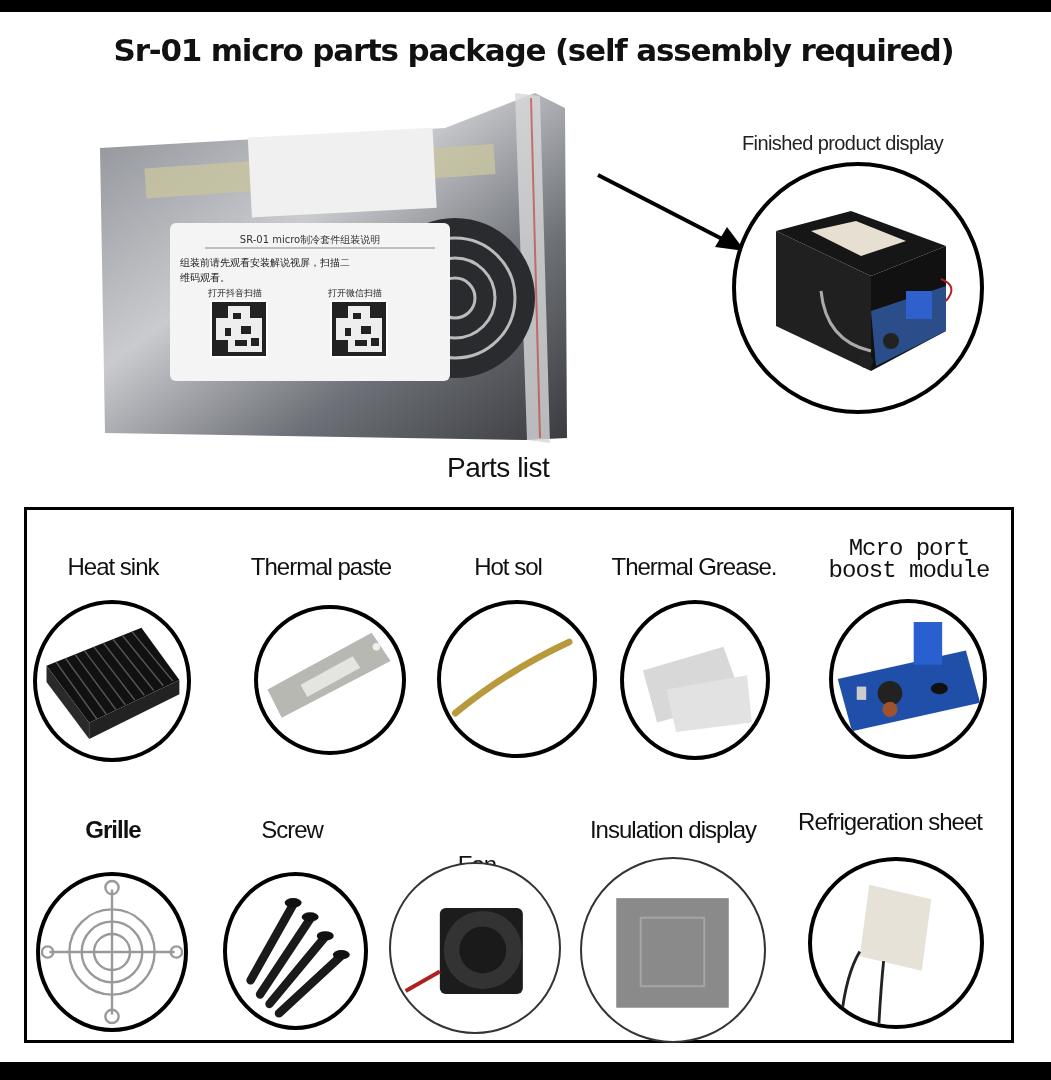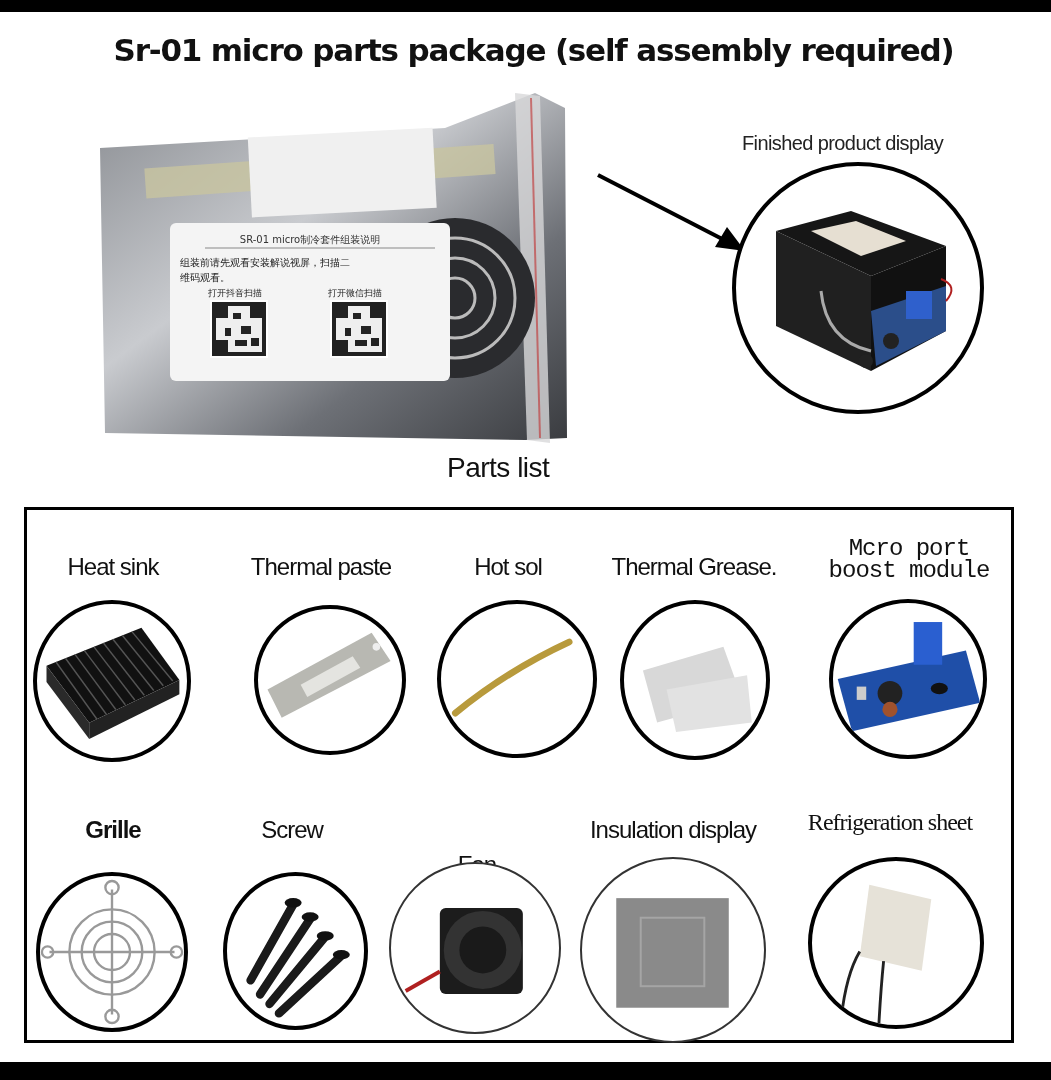--- a/index.html
+++ b/index.html
@@ -162,21 +162,21 @@
     <circle cx="60" cy="112" r="8" fill="#a0522d"></circle>
     <ellipse cx="112" cy="90" rx="9" ry="6" fill="#111"></ellipse>
     <rect x="25" y="88" width="10" height="14" fill="#ccc"></rect>
   </svg>
 </div>
 
 <div class="item-label" style="left:113px; top:819px;font-weight:bold;">Grille</div>
 <div class="item-label" style="left:292px; top:819px;">Screw</div>
 <div class="item-label" style="left:477px; top:819px;margin-top:35px;">Fan</div>
 <div class="item-label" style="left:673px; top:819px;">Insulation display</div>
-<div class="item-label" style="left:890px; top:811px;font-family:Liberation Serif, serif;">Refrigeration sheet</div>
+<div class="item-label" style="left:890px; top:811px;">Refrigeration sheet</div>
 
 <div class="item-circle" style="left:36px; top:872px; width:152px; height:160px;">
   <svg viewBox="0 0 152 160">
     <g fill="none" stroke="#999" stroke-width="2.5">
       <circle cx="76" cy="80" r="45"></circle>
         <circle cx="76" cy="80" r="32"></circle>
         <circle cx="76" cy="80" r="19"></circle>
       <line x1="10" y1="80" x2="142" y2="80"></line>
         <line x1="76" y1="14" x2="76" y2="146"></line>
       <circle cx="76" cy="12" r="7"></circle>

